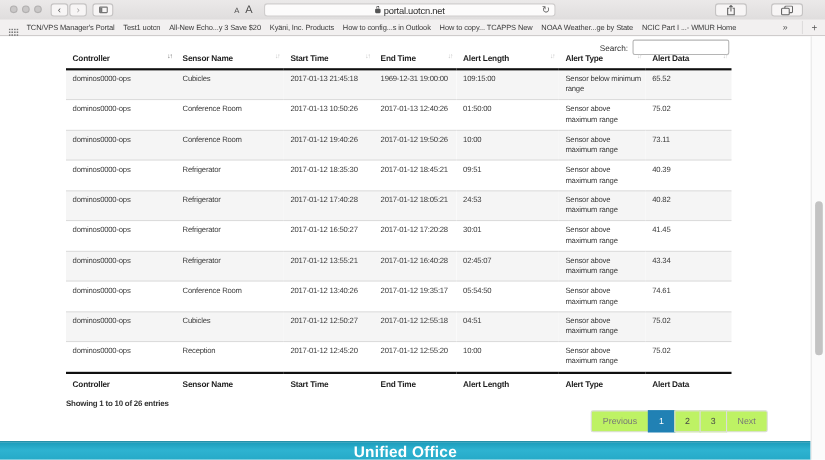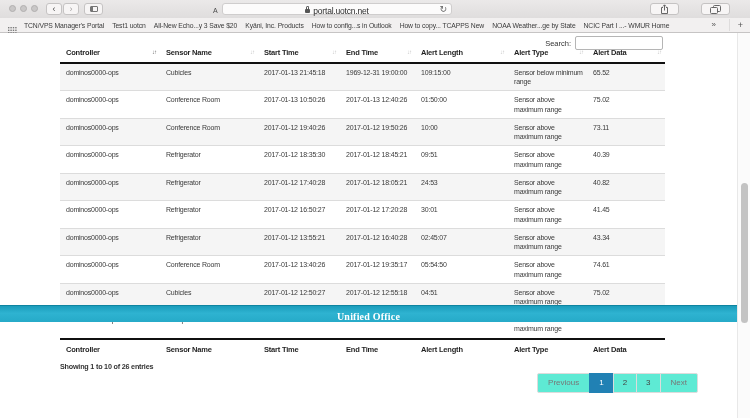--- a/index.html
+++ b/index.html
@@ -13,62 +13,62 @@
   .navbtn{position:absolute;top:3px;width:16px;height:12px;background:#f7f5f5;border:1px solid #c5c3c3;border-radius:3px;text-align:center;font-size:9px;line-height:10px;color:#4f4f4f;box-sizing:border-box;}
   .back{left:46px;}
   .fwd{left:63px;color:#a3a1a1;}
   .toolbtn{position:absolute;top:3px;height:12px;background:#f7f5f5;border:1px solid #c5c3c3;border-radius:3px;box-sizing:border-box;display:flex;align-items:center;justify-content:center;}
   .sidebarbtn{left:84px;width:19px;}
   .sb-icon{display:inline-block;width:8px;height:6px;border:1px solid #757575;border-radius:1px;box-sizing:border-box;position:relative;}
   .sb-icon::before{content:"";position:absolute;left:0;top:0;bottom:0;width:2px;background:#757575;}
   .readerA{position:absolute;color:#4a4a4a;}
   .readerA.small{left:213px;top:7px;font-size:7px;}
   .readerA.big{left:223px;top:4px;font-size:10px;}
-  .urlfield{position:absolute;left:222px;top:3px;width:230px;height:12px;background:#fcfbfb;border:1px solid #cfcdcd;border-radius:3px;box-sizing:border-box;text-align:center;line-height:10px;white-space:nowrap;}
+  .urlfield{position:absolute;left:240px;top:3px;width:265px;height:12px;background:#fcfbfb;border:1px solid #cfcdcd;border-radius:3px;box-sizing:border-box;text-align:center;line-height:10px;white-space:nowrap;}
   .lock{display:inline-block;width:5px;height:4px;background:#555;border-radius:1px;position:relative;margin-right:3px;vertical-align:1px;}
   .lock::before{content:"";position:absolute;top:-3px;left:1px;width:3px;height:3px;border:1px solid #555;border-bottom:none;border-radius:2px 2px 0 0;box-sizing:border-box;}
   .url{font-size:8.5px;color:#2b2b2b;letter-spacing:-0.2px;}
   .refresh{position:absolute;right:4px;top:0;font-size:9px;color:#666;line-height:11px;}
   .sharebtn{left:650px;width:29px;}
   .tabsbtn{left:701px;width:29px;}
 
   
   .bookmarksbar{position:absolute;top:18px;left:0;right:0;height:14px;background:#f2f0f0;border-bottom:1px solid #c6c4c4;}
   .gridicon{position:absolute;left:8px;top:3px;}
   .bmlist{position:absolute;left:24px;top:0;right:50px;height:14px;display:flex;gap:8px;align-items:center;overflow:hidden;}
   .bm{font-size:6.8px;color:#3a3a3a;white-space:nowrap;letter-spacing:-0.1px;}
   .bm-overflow{position:absolute;right:34px;top:2px;font-size:8px;color:#555;}
   .bm-add{position:absolute;right:7px;top:1px;font-size:9px;color:#555;padding-left:8px;border-left:1px solid #dedcdc;line-height:12px;}
 
   
-  .page{position:absolute;top:33px;left:0;width:750px;height:289px;background:#fff;}
+  .page{position:absolute;top:33px;left:0;width:750px;height:385px;background:#fff;}
   .search-row{position:absolute;top:3px;right:87px;display:flex;align-items:center;gap:4px;}
   .search-row label{font-size:7.5px;color:#333;}
   .search-row input{width:88px;height:14px;border:1px solid #b5b5b5;border-radius:2px;font-size:8px;padding:0 3px;box-sizing:border-box;outline:none;background:#fff;}
 
   table.alerts{position:absolute;left:60px;top:10px;width:605px;border-collapse:collapse;table-layout:fixed;}
   thead th{font-size:7.5px;font-weight:bold;color:#1f1f1f;text-align:left;padding:5px 4px 5px 6px;border-bottom:2px solid #101010;letter-spacing:-0.2px;}
   .sort{float:right;font-size:6px;color:#c3c3c3;letter-spacing:-1px;margin-top:1px;}
   .sort.sorted{color:#666;}
   tbody td{font-size:7px;color:#3a3a3a;padding:4px 3px 4px 6px;border-top:1px solid #dcdcdc;letter-spacing:-0.2px;line-height:1.32;vertical-align:top;white-space:nowrap;overflow:hidden;}
   tbody td.wrap{white-space:normal;}
   tr.odd{background:#f5f5f5;}
   tfoot th{font-size:7.5px;font-weight:bold;color:#1f1f1f;text-align:left;padding:5px 6px;border-top:2px solid #101010;letter-spacing:-0.2px;}
 
   .info{position:absolute;left:60px;top:329px;font-size:7.2px;color:#333;letter-spacing:-0.2px;font-weight:bold;}
   .pagination{position:absolute;right:52px;top:340px;display:flex;}
   #page-numbers{display:contents;}
-  .page-btn{font-size:8px;color:#454545;background:#5eead4;border:1px solid #dcdcdc;padding:5px 10px;margin-left:-1px;line-height:1;}
+  .page-btn{font-size:8px;color:#454545;background:#bef264;border:1px solid #dcdcdc;padding:5px 10px;margin-left:-1px;line-height:1;}
   .page-btn.num{padding:5px 9px;}
   .page-btn.prev{border-radius:2px 0 0 2px;color:#777;margin-left:0;}
   .page-btn.next{border-radius:0 2px 2px 0;color:#777;text-align:right;}
   .page-btn.active{background:#2181b4;border-color:#2181b4;color:#fff;}
 
   .brandbar{position:absolute;left:0;bottom:0;width:737px;height:17px;background:linear-gradient(180deg,#1b9cbb 0%,#2eb3d1 45%,#26aac8 100%);border-top:1px solid #0e84a0;box-sizing:border-box;text-align:center;}
-  .brandbar span{font-size:10px;font-weight:bold;color:#fff;line-height:15px;letter-spacing:0.2px;font-family:Liberation Serif, serif;}
+  .brandbar span{font-size:14px;font-weight:bold;color:#fff;line-height:15px;letter-spacing:0.2px;}
 
   .scroll-track{position:absolute;right:0;top:0;width:13px;height:385px;background:#fbfbfb;border-left:1px solid #e8e8e8;box-sizing:border-box;}
   .scroll-thumb{position:absolute;right:2px;top:150px;width:7px;height:140px;background:#c3c3c3;border-radius:4px;}
 </style>
 </head>
 <body>
 
 <div class="window">
 
   <div class="toolbar">

